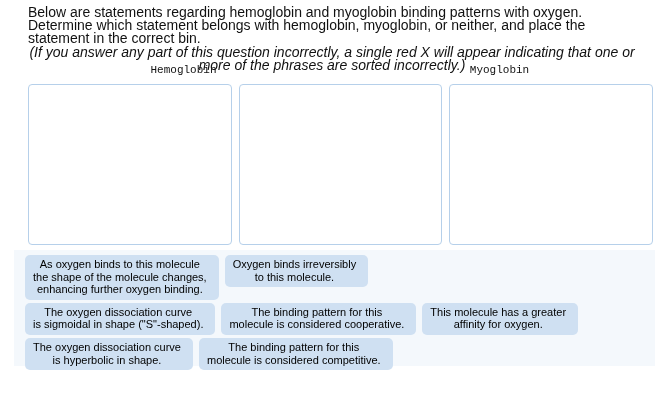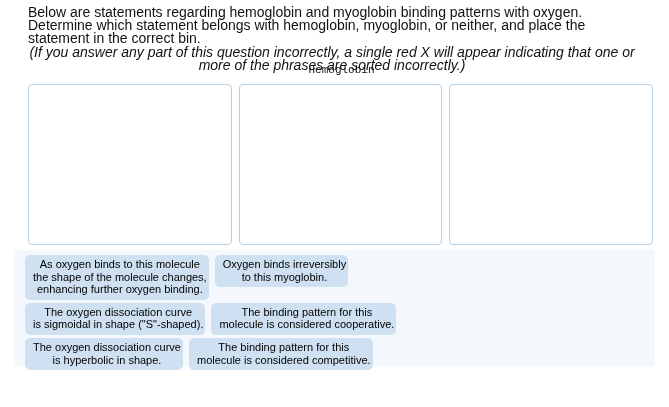--- a/index.html
+++ b/index.html
@@ -86,62 +86,65 @@
   .tray-row {
     display: flex;
     align-items: flex-start;
     margin-bottom: 3px;
     padding-left: 11px;
   }
   .tile {
     background: #cfe0f2;
     border-radius: 5px;
     box-sizing: border-box;
-    padding: 3px 2px 4px 8px;
+    padding: 3px 12px 4px 8px;
     margin-right: 6px;
     font-size: 11px;
     line-height: 12.6px;
     text-align: center;
     color: #000000;
     cursor: move;
     white-space: pre-line;
   }
   .tile:last-child { margin-right: 0; }
 </style>
 </head>
 <body>
 
 <div id="instructions">
   <p class="para">Below are statements regarding hemoglobin and myoglobin binding patterns with oxygen. Determine which statement belongs with hemoglobin, myoglobin, or neither, and place the statement in the correct bin.</p>
   <p class="note">(If you answer any part of this question incorrectly, a single red X will appear indicating that one or more of the phrases are sorted incorrectly.)</p>
 </div>
 
 <div id="bin-headers">
   <div class="bin-header">Hemoglobin</div>
+  <div class="bin-header">Myoglobin</div>
 </div>
 
 <div id="bins">
   <div class="bin"></div>
   <div class="bin"></div>
   <div class="bin"></div>
 </div>
 
 <div id="tile-tray">
   <div class="tray-row">
     <div class="tile">As oxygen binds to this molecule
 the shape of the molecule changes,
 enhancing further oxygen binding.</div>
     <div class="tile">Oxygen binds irreversibly
-to this myoglobin.</div>
+to this molecule.</div>
   </div>
   <div class="tray-row">
     <div class="tile">The oxygen dissociation curve
 is sigmoidal in shape ("S"-shaped).</div>
     <div class="tile">The binding pattern for this
 molecule is considered cooperative.</div>
+    <div class="tile">This molecule has a greater
+affinity for oxygen.</div>
   </div>
   <div class="tray-row">
     <div class="tile">The oxygen dissociation curve
 is hyperbolic in shape.</div>
     <div class="tile">The binding pattern for this
 molecule is considered competitive.</div>
   </div>
 </div>
 
 </body></html>

